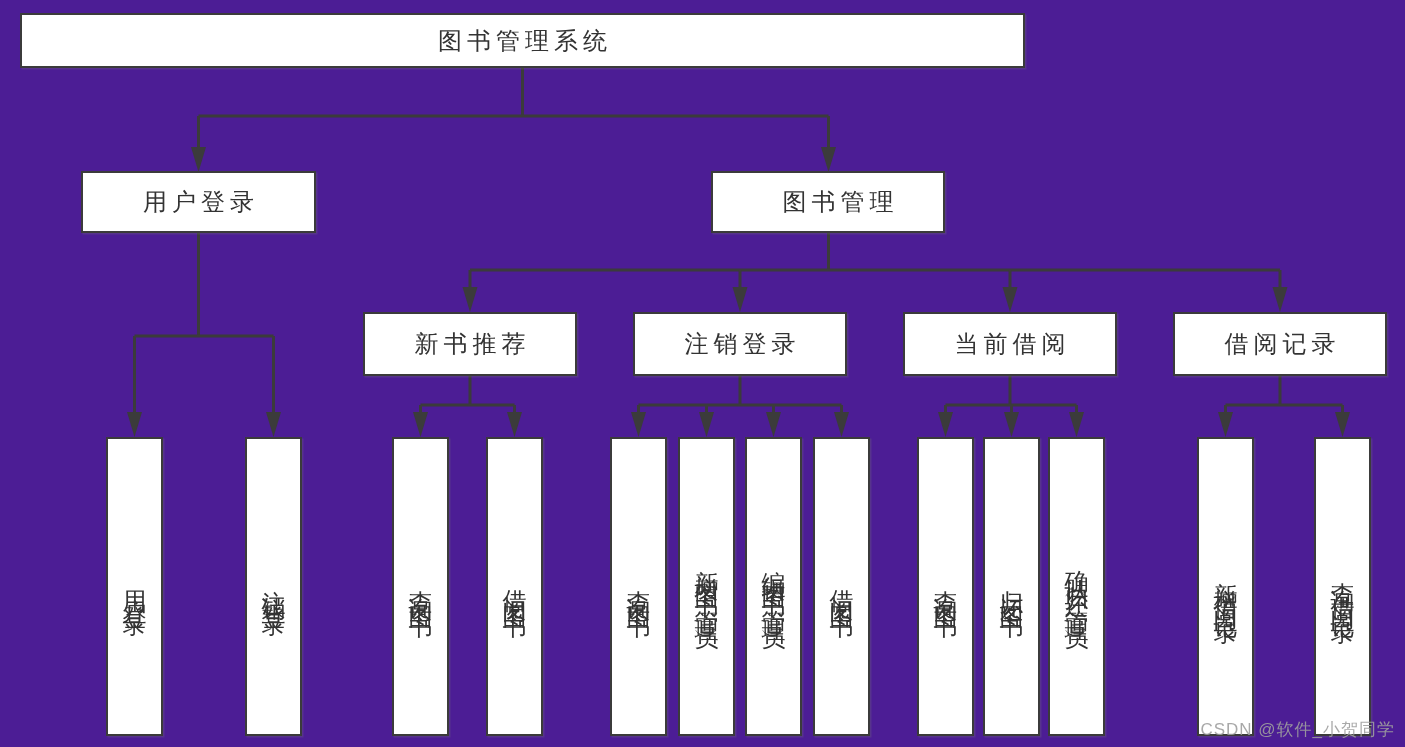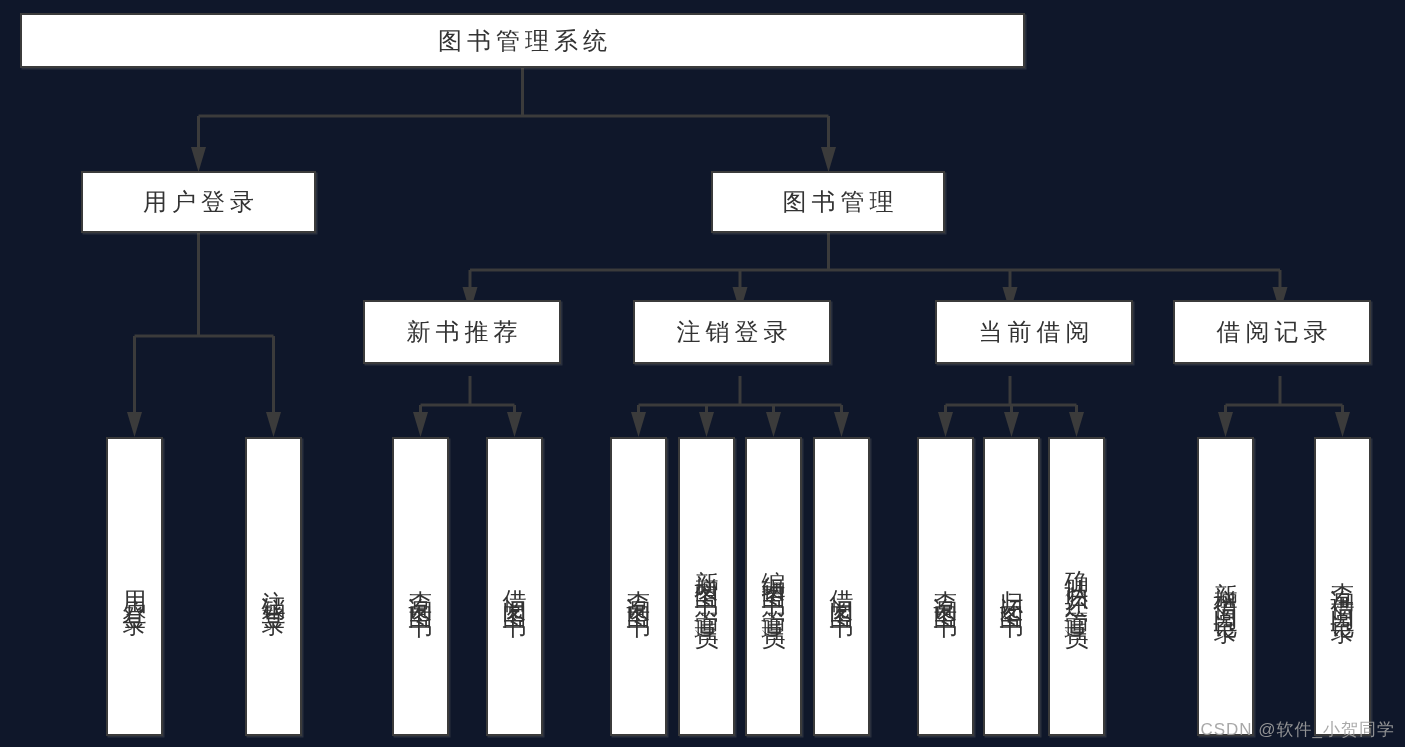--- a/index.html
+++ b/index.html
@@ -1,39 +1,39 @@
 <!DOCTYPE html>
 <html><head>
 <meta charset="utf-8">
 <style>
   html,body { margin:0; padding:0; background:#ffffff; }
   #canvas {
     position:relative;
     width:1405px; height:747px;
-    background:#0f172a;
+    background:#4c1d95;
     font-family:"Liberation Sans", sans-serif;
     overflow:hidden;
   }
   #wires { position:absolute; left:0; top:0; width:1405px; height:747px; }
   .node {
     position:absolute;
     background:#ffffff;
     border:2.5px solid #3b3b3b;
     box-shadow:1.5px 1.5px 0 rgba(120,120,120,.25);
     display:flex; align-items:center; justify-content:center;
     color:#333333;
     box-sizing:border-box;
   }
   .hlabel { font-size:24px; letter-spacing:5px; text-indent:5px; white-space:nowrap; }
   .root  { left:20px;  top:13px;  width:1005px; height:55px; }
   .lv2a  { left:81px;  top:171px; width:235px;  height:62px; }
   .lv2b  { left:711px; top:171px; width:234px;  height:62px;padding-left:20px; }
-  .lv3   { top:300px; width:198px; height:64px;text-align:center; }
+  .lv3   { top:312px; width:214px; height:64px;text-align:center; }
   .lv3a  { left:363px; }  .lv3b { left:633px; }
-  .lv3c  { left:903px;margin-left:32px; }  .lv3d { left:1173px; }
+  .lv3c  { left:903px; }  .lv3d { left:1173px; }
   .leaf  { top:437px; width:57px; height:299px; }
   .vlabel {
     writing-mode:vertical-rl;
     font-size:24px;
     letter-spacing:8px;
     color:#333333;
     line-height:1;
   }
   .watermark {
     position:absolute; right:10px; bottom:6px;

